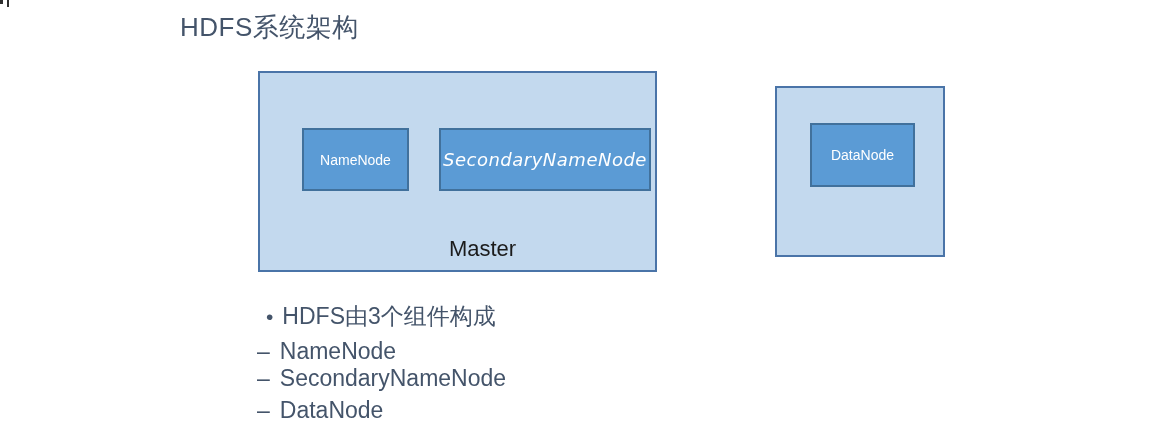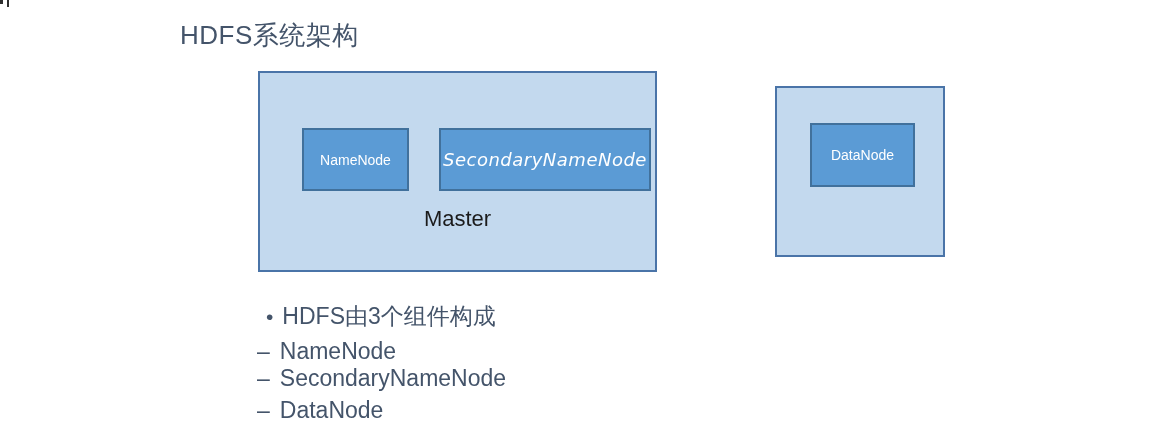--- a/index.html
+++ b/index.html
@@ -21,21 +21,21 @@
     position: absolute;
     background: #2f2f2f;
   }
   #artifact-1 { left: 0; top: 0; width: 3px; height: 4px; }
   #artifact-2 { left: 7px; top: 0; width: 2px; height: 7px; }
 
   
   .page-title {
     position: absolute;
     left: 180px;
-    top: 18px;
+    top: 10px;
     font-size: 26px;
     letter-spacing: 0.5px;
     color: #44546a;
     font-weight: 500;
     white-space: nowrap;
   }
 
   
   .group-box {
     position: absolute;
@@ -48,21 +48,21 @@
 
   .group-label {
     position: absolute;
     left: 0;
     width: 100%;
     text-align: center;
     color: #1b1b1b;
     font-size: 22px;
     white-space: nowrap;
   }
-  #master-label { bottom: 38px; }
+  #master-label { bottom: 8px; padding-left: 25px; }
   #slave-label  { bottom: 8px; font-size: 21px; }
 
   
   .node-box {
     position: absolute;
     background: #5b9bd5;
     border: 2px solid #41719c;
     box-sizing: border-box;
     display: flex;
     align-items: center;

